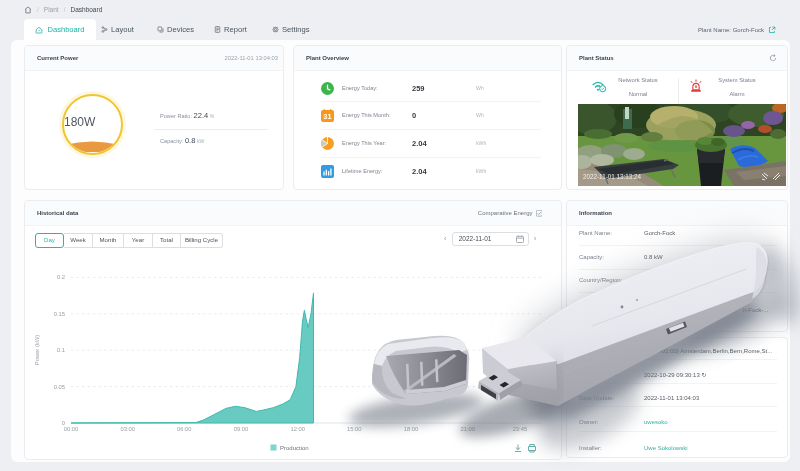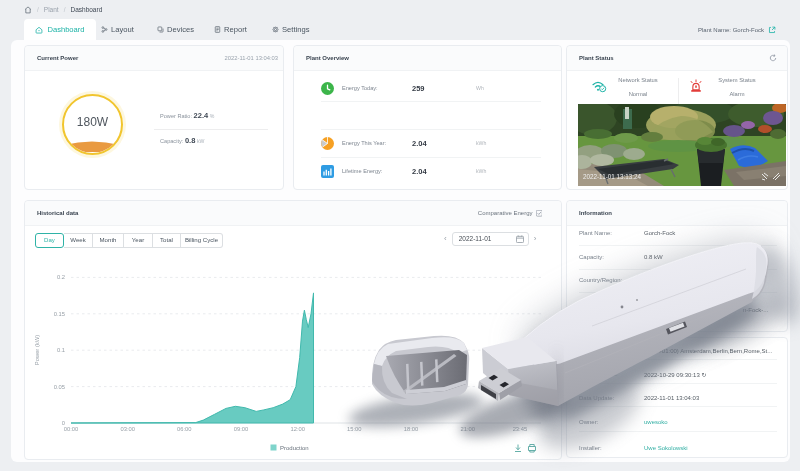--- a/index.html
+++ b/index.html
@@ -11,23 +11,23 @@
 .tab-active { position:absolute; left:24px; top:19px; width:72px; height:21px; background:#fff; border-radius:4px 4px 0 0; display:flex; align-items:center; justify-content:center; gap:4px; font-size:7.6px; color:#1db3a7; }
 .tab { position:absolute; top:19px; height:21px; display:flex; align-items:center; gap:3px; font-size:7.6px; color:#4a5560; }
 .pn { position:absolute; top:19px; right:24px; height:21px; display:flex; align-items:center; gap:4px; font-size:6px; color:#5a6470; }
 .panel { position:absolute; left:11px; top:40px; width:779px; height:422px; background:#fdfdfe; border-radius:6px; }
 .card { position:absolute; background:#fff; border:1px solid #e9ecf0; border-radius:4px; }
 .chead { height:25px; background:#fafbfc; border-bottom:1px solid #f0f2f4; font-size:6px; font-weight:bold; color:#3a4450; line-height:25px; padding:0 10px 0 12px; border-radius:4px 4px 0 0; position:relative; }
 .hdate { position:absolute; right:5px; top:0; font-weight:normal; font-size:5.8px; color:#9aa3ad; }
 
 #cp { left:24px; top:45px; width:260px; height:145px; }
 .gauge { position:absolute; left:37px; top:48px; width:61px; height:61px; border-radius:50%; border:2px solid #f1c52e; box-shadow:0 0 0 3px rgba(242,198,37,.15); background:#fff; overflow:hidden; }
-.gauge span { position:absolute; width:100%; text-align:center; top:19px; font-size:12px; color:#4f565e; }
+.gauge span { position:absolute; width:100%; text-align:left; top:19px; font-size:12px; color:#4f565e; }
 .cp-lbl { position:absolute; font-size:5.6px; color:#8b939d; }
-.cp-val { font-size:7.5px; color:#3f4854; font-weight:bold; }
+.cp-val { font-size:7.5px; color:#3f4854; font-weight:normal; }
 .cp-unit { font-size:5.2px; color:#aab2ba; font-weight:normal; }
 .cp-div { position:absolute; left:129px; top:83px; width:114px; height:1px; background:#ededee; }
 
 #po { left:293px; top:45px; width:269px; height:145px; }
 .po-row { position:absolute; left:27px; width:220px; height:28px; display:flex; align-items:center; }
 .po-row .lb { font-size:5.6px; color:#7e8690; margin-left:8px; }
 .po-num { position:absolute; left:91px; width:60px; font-size:7.5px; font-weight:bold; color:#333a44; }
 .po-unit { position:absolute; left:155px; font-size:5.2px; color:#b0b5bb; }
 .po-div { position:absolute; left:27px; width:220px; height:1px; background:#f1f3f4; }
 
@@ -127,20 +127,31 @@
   <div class="po-row" style="top:28px;">
     <svg width="13" height="13" viewBox="0 0 13 13">
         <circle cx="6.5" cy="6.5" r="6.5" fill="#3cb54a"></circle>
         <path d="M6.5 3.2 V6.8 L8.8 7.8" stroke="#fff" stroke-width="1.3" fill="none" stroke-linecap="round"></path>
       </svg>
     <span class="lb">Energy Today:</span>
     <span class="po-num">259</span>
       <span class="po-unit">Wh</span>
   </div>
   <div class="po-div" style="top:55px;"></div>
+  <div class="po-row" style="top:55px;">
+    <svg width="13" height="13" viewBox="0 0 13 13">
+        <rect x="0" y="1" width="13" height="12" rx="2" fill="#f6981c"></rect>
+        <rect x="2.5" y="0" width="1.6" height="2.6" rx="0.8" fill="#f6981c"></rect>
+        <rect x="8.9" y="0" width="1.6" height="2.6" rx="0.8" fill="#f6981c"></rect>
+        <text x="6.5" y="10.2" font-size="7.5" fill="#fff" text-anchor="middle" font-weight="bold">31</text>
+      </svg>
+    <span class="lb">Energy This Month:</span>
+    <span class="po-num">0</span>
+      <span class="po-unit">Wh</span>
+  </div>
   <div class="po-div" style="top:83px;"></div>
   <div class="po-row" style="top:83px;">
     <svg width="13" height="13" viewBox="0 0 13 13">
         <circle cx="6.5" cy="6.5" r="6.5" fill="#f6a023"></circle>
         <path d="M6.5 6.5 L1.2 2.8 A6.5 6.5 0 0 0 1.6 10 Z" fill="#c9cacb"></path>
         <path d="M6.5 6.5 L1.2 2.8" stroke="#fff" stroke-width="0.8"></path>
         <path d="M6.5 6.5 L1.6 10" stroke="#fff" stroke-width="0.8"></path>
         <path d="M6.5 6.5 L6.5 0" stroke="#fff" stroke-width="0.8"></path>
       </svg>
     <span class="lb">Energy This Year:</span>

